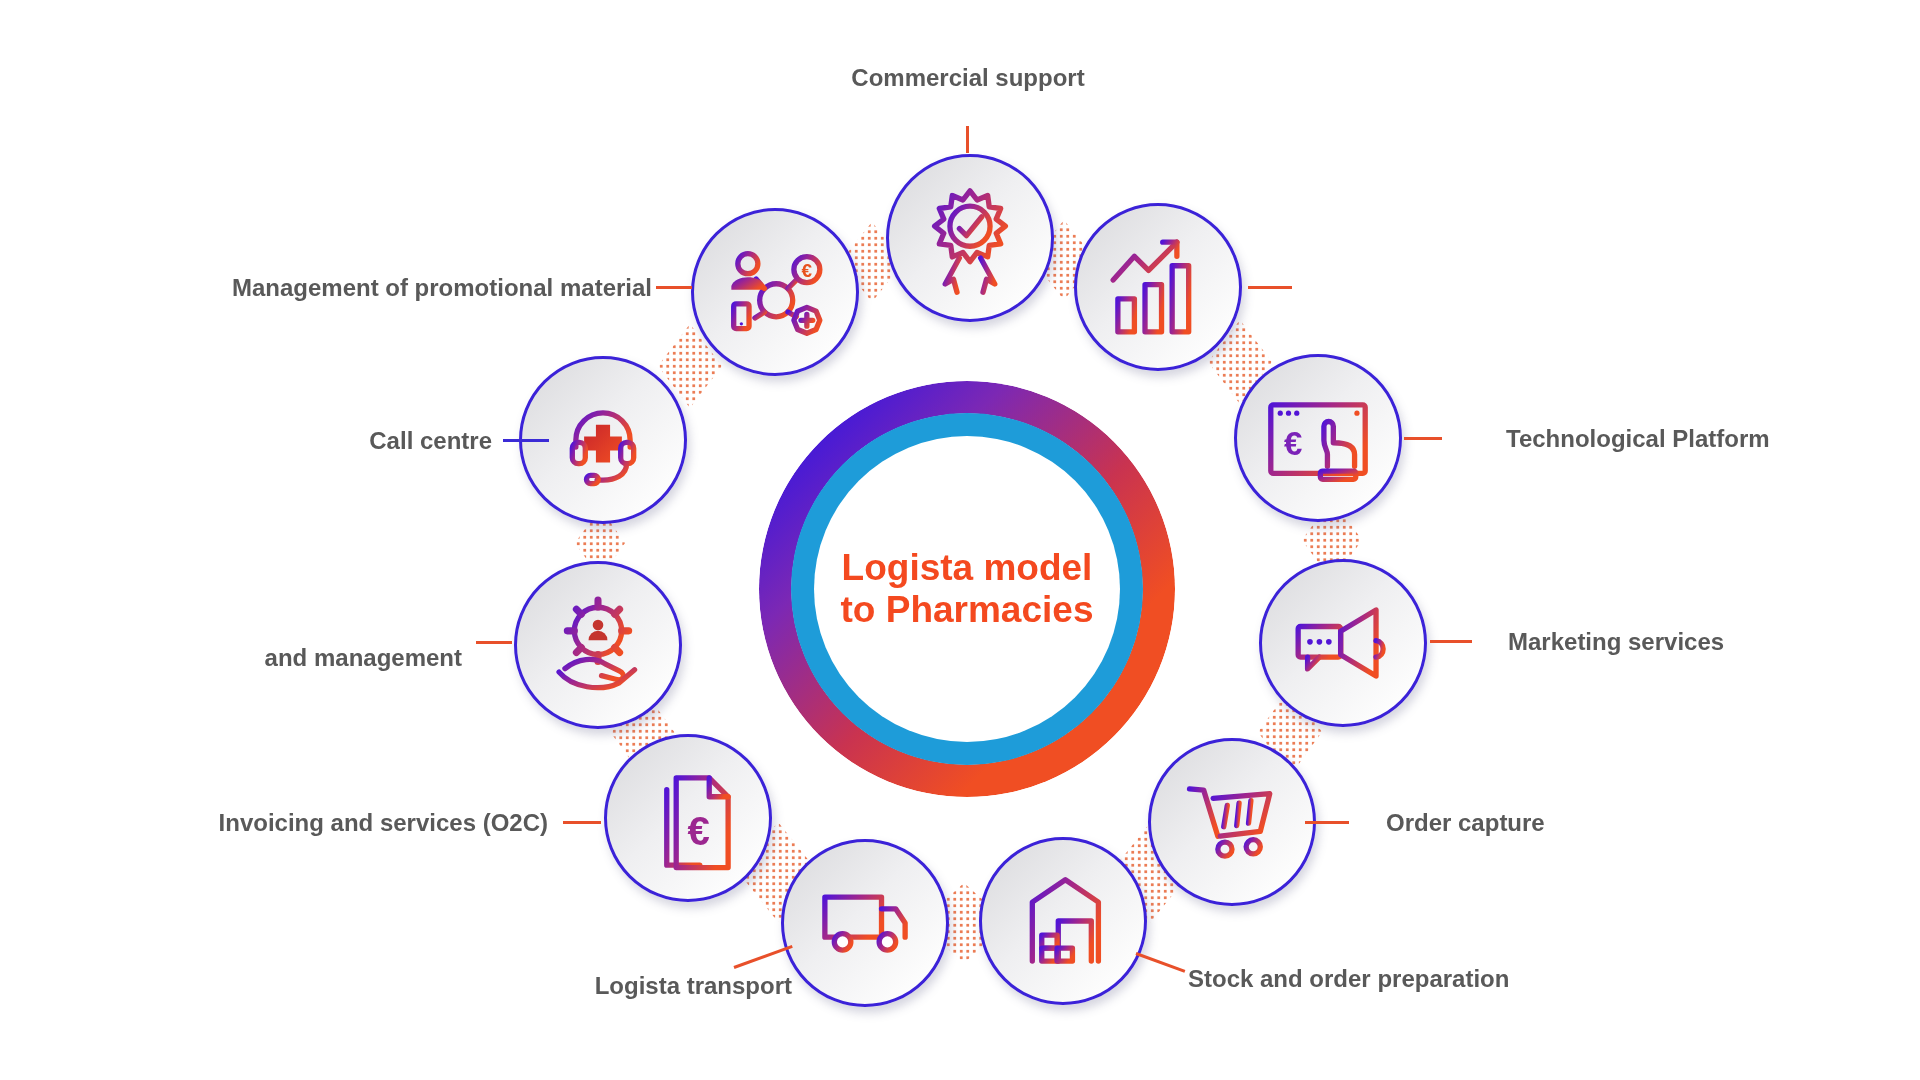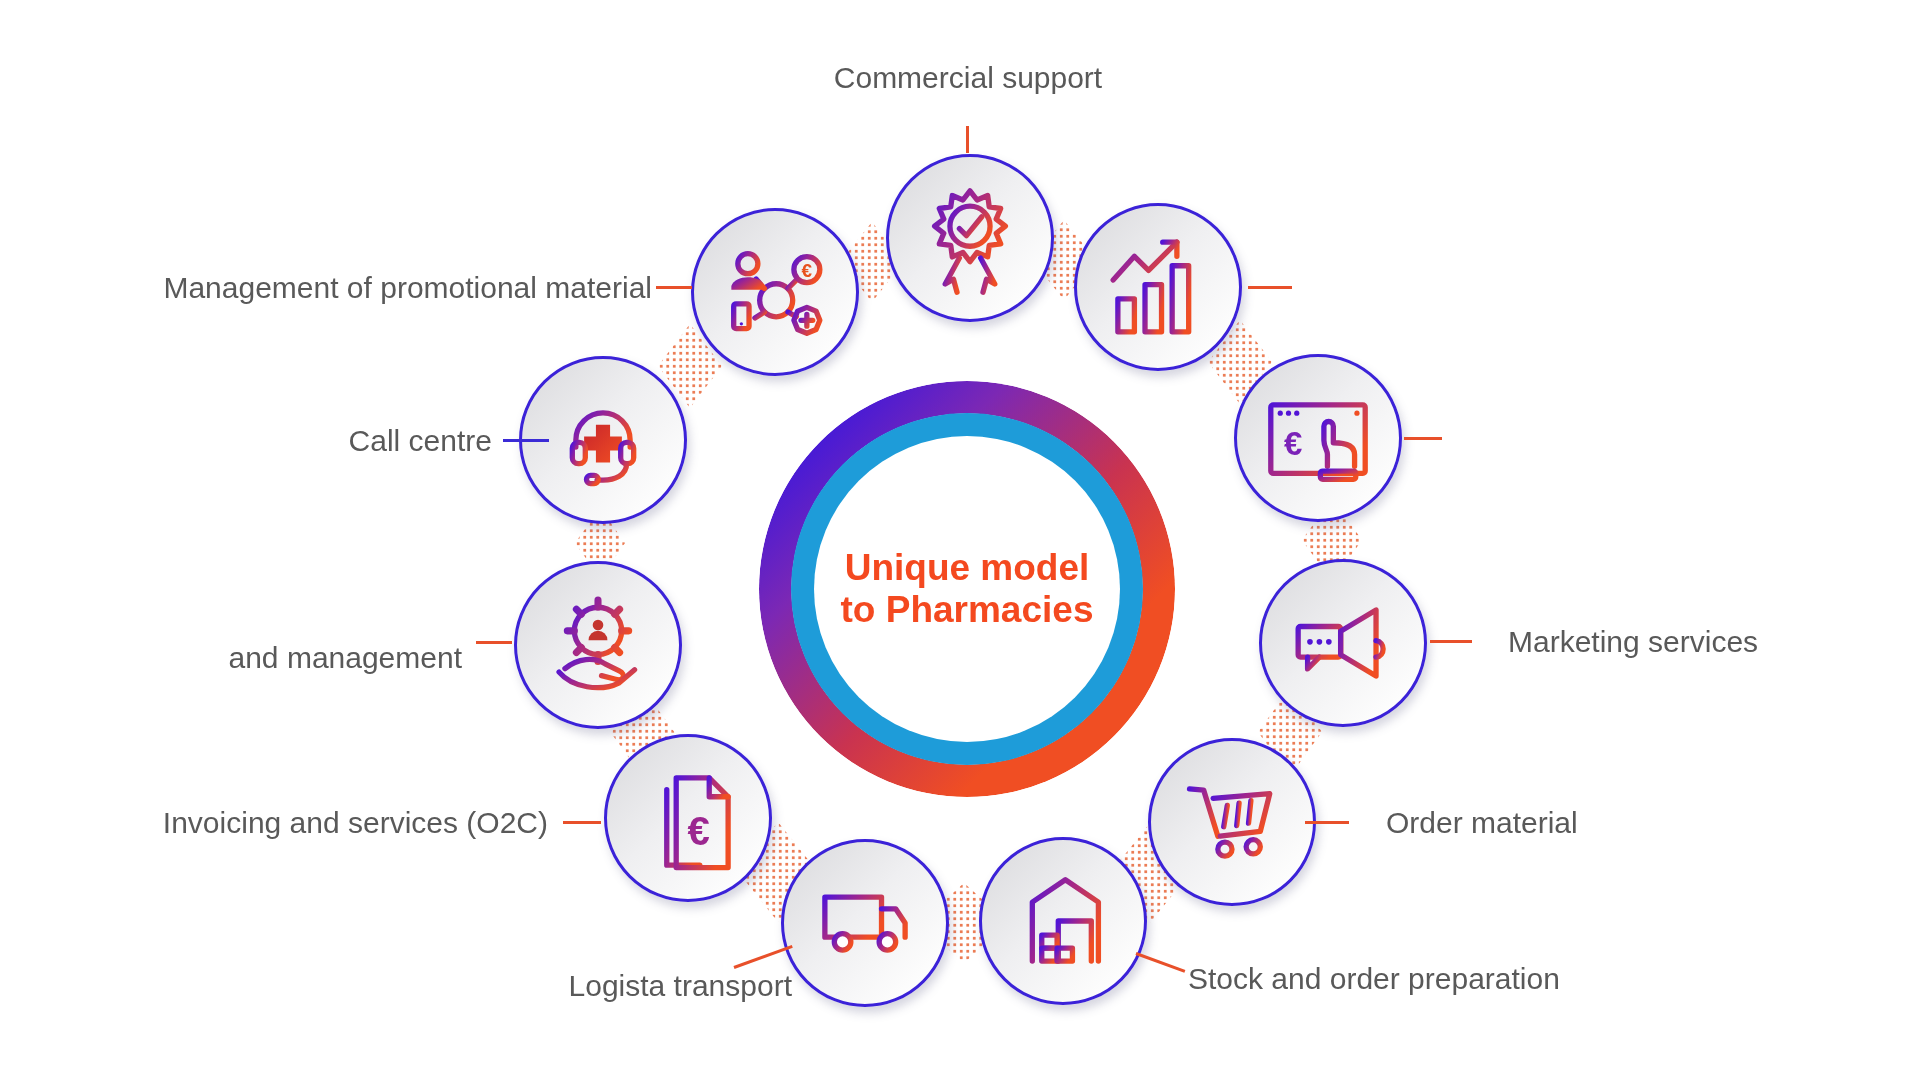--- a/index.html
+++ b/index.html
@@ -15,42 +15,42 @@
     display:flex;flex-direction:column;align-items:center;justify-content:center;text-align:center;}
   .center-text{font-weight:bold;font-size:37px;line-height:42px;color:#f4491f;}
   
   .node{position:absolute;width:168px;height:168px;border-radius:50%;
     border:3px solid #3b22d8;box-sizing:border-box;
     background:linear-gradient(135deg,#d9d9dc 0%,#efeff1 45%,#fdfdfd 85%);
     box-shadow:3px 6px 10px rgba(90,90,130,.25);
     display:flex;align-items:center;justify-content:center;}
   .node svg{display:block;}
   
-  .label{position:absolute;font-weight:normal;font-size:30px;line-height:36px;color:#595959;white-space:nowrap;}
+  .label{position:absolute;font-weight:bold;font-size:24px;line-height:36px;color:#595959;white-space:nowrap;}
   .t-right{text-align:right;}
   .t-center{text-align:center;}
   
   .conn{position:absolute;height:3px;background:#e8502a;transform-origin:left center;}
   .conn.blue{background:#3b2bd6;}
   .conn.vert{width:3px;height:27px;}
   
   .dots{position:absolute;
     background-image:radial-gradient(circle,rgba(229,83,31,.85) 1.3px,transparent 1.6px);
     background-size:6.5px 6.5px;
     clip-path:polygon(50% 0,100% 50%,50% 100%,0 50%);opacity:.9;}
 </style>
 </head>
 <body>
 
 <div id="stage">
 
   <div class="ring-outer"></div>
   <div class="ring-cyan"></div>
   <div class="ring-white">
-    <div class="center-text">Unique model</div>
+    <div class="center-text">Logista model</div>
     <div class="center-text">to Pharmacies</div>
   </div>
 
   <div class="dots" style="left:840px;top:222px;width:64px;height:80px"></div>
   <div class="dots" style="left:1032px;top:220px;width:64px;height:80px"></div>
   <div class="dots" style="left:1208px;top:320px;width:64px;height:84px"></div>
   <div class="dots" style="left:1302px;top:498px;width:60px;height:84px"></div>
   <div class="dots" style="left:1258px;top:688px;width:64px;height:88px"></div>
   <div class="dots" style="left:1110px;top:823px;width:80px;height:100px"></div>
   <div class="dots" style="left:919px;top:883px;width:90px;height:80px"></div>
@@ -321,24 +321,25 @@
   <div class="conn" style="left:1136px;top:952px;width:52px;transform:rotate(20deg)"></div>
   <div class="conn" style="left:734px;top:966px;width:62px;transform:rotate(-20deg)"></div>
   <div class="conn" style="left:563px;top:821px;width:38px"></div>
   <div class="conn" style="left:476px;top:641px;width:36px"></div>
   <div class="conn blue" style="left:503px;top:439px;width:46px"></div>
   <div class="conn" style="left:656px;top:286px;width:36px"></div>
 
   <div class="label t-center" style="left:718px;top:60px;width:500px">Commercial support</div>
 
 
+  <div class="label" style="left:1506px;top:421px">Technological Platform</div>
 
   <div class="label" style="left:1508px;top:624px">Marketing services</div>
 
-  <div class="label" style="left:1386px;top:805px">Order material</div>
+  <div class="label" style="left:1386px;top:805px">Order capture</div>
 
   <div class="label" style="left:1188px;top:961px">Stock and order preparation</div>
 
   <div class="label t-right" style="left:390px;top:968px;width:402px">Logista transport</div>
 
   <div class="label t-right" style="left:98px;top:805px;width:450px">Invoicing and services (O2C)</div>
 
   <div class="label t-right" style="left:62px;top:604px;width:400px">
     <br>
     <span>and management</span>

